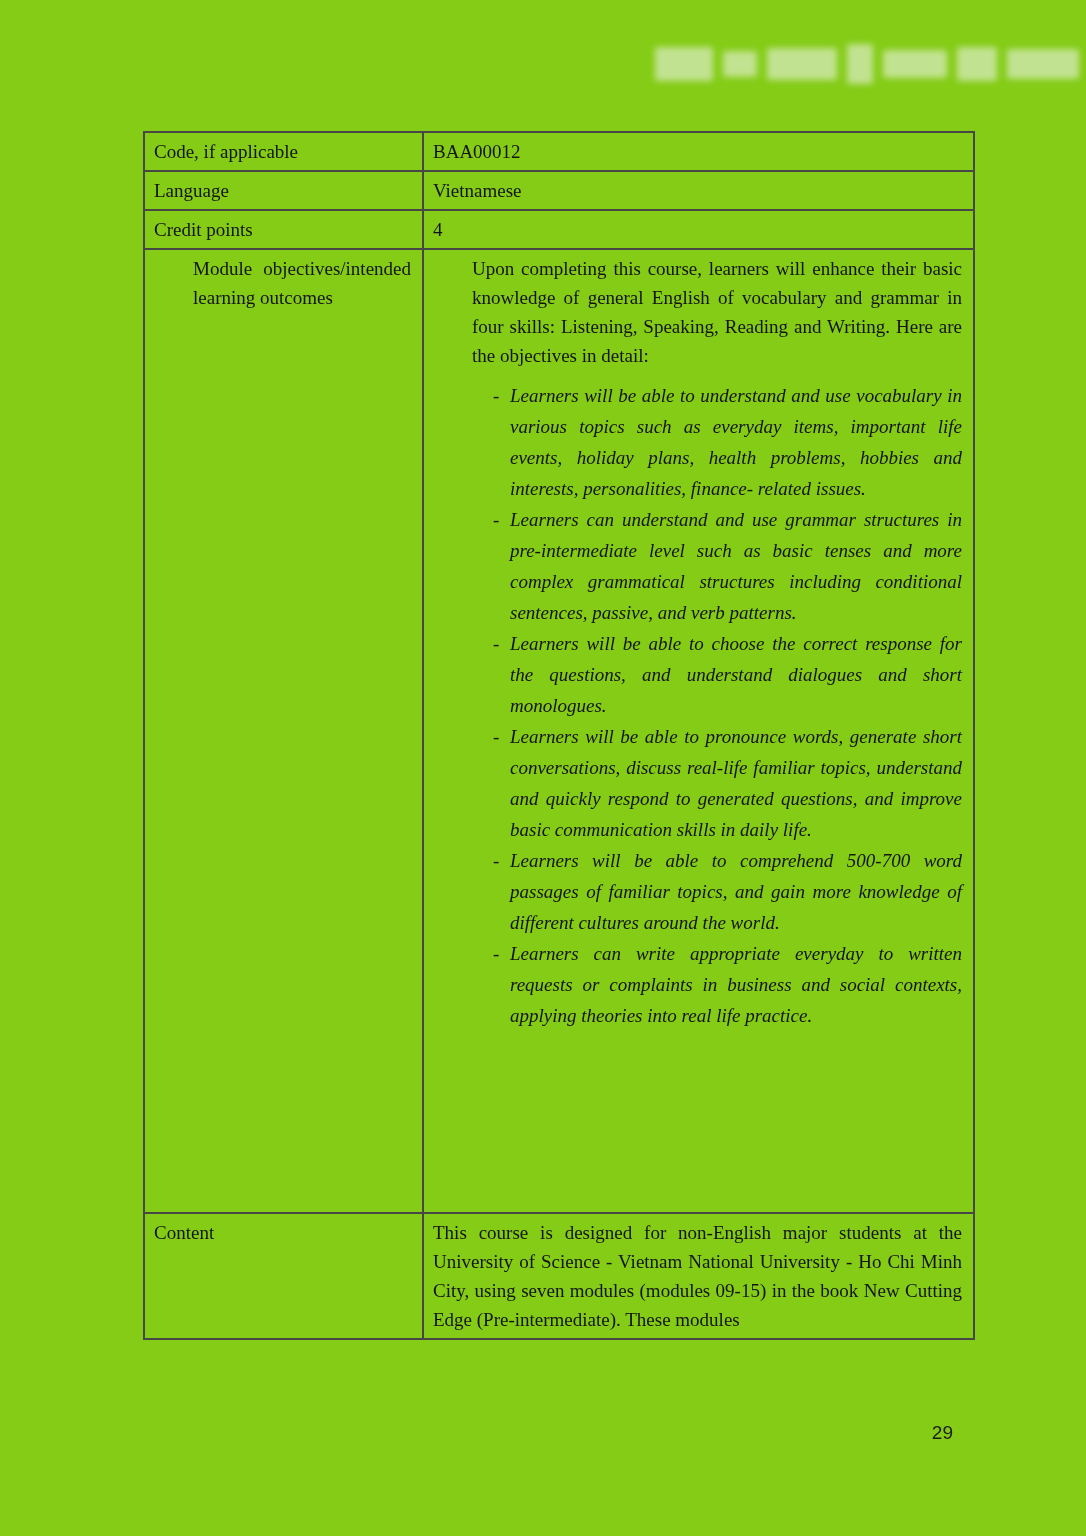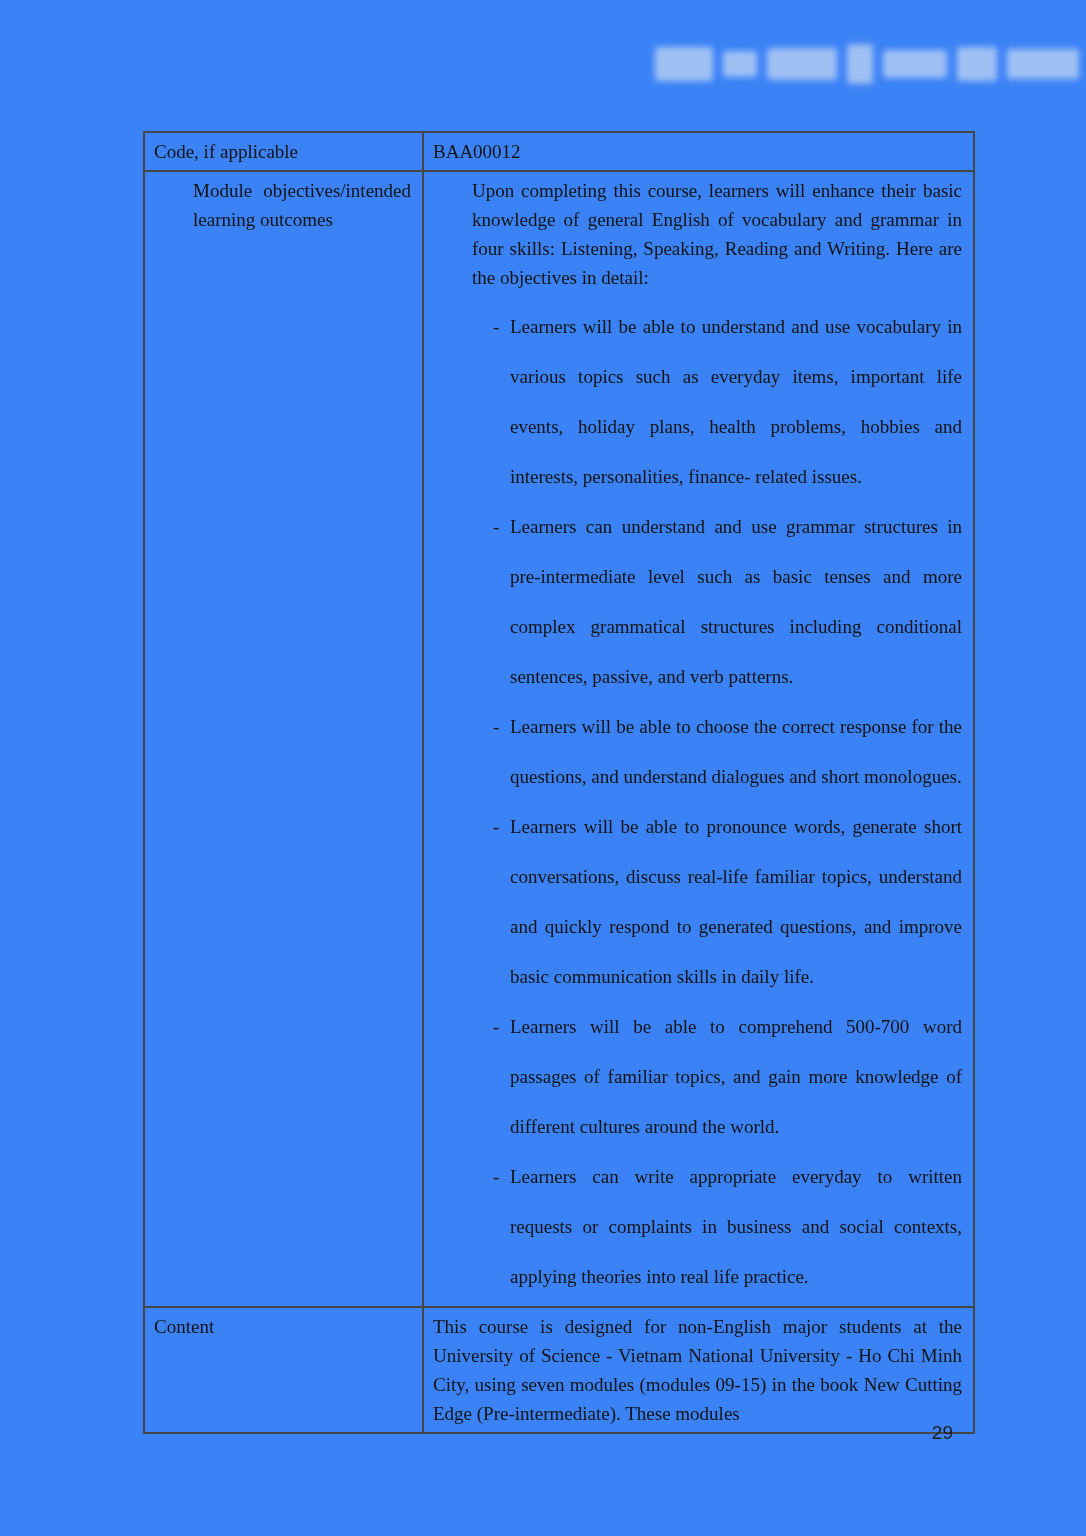--- a/index.html
+++ b/index.html
@@ -9,21 +9,21 @@
     height: 1536px;
     background: #ffffff;
     overflow: hidden;
     font-family: "Liberation Serif", "DejaVu Serif", serif;
     color: #141414;
   }
   .page {
     position: relative;
     width: 1086px;
     height: 1536px;
-    background: #3b82f6;
+    background: #84cc16;
   }
   
   .watermark {
     position: absolute;
     left: 655px;
     top: 38px;
     width: 430px;
     height: 52px;
     display: flex;
     align-items: center;
@@ -81,22 +81,23 @@
     line-height: 29px;
   }
   ul.dash-list {
     margin: 10px 0 0 0;
     padding: 0;
     list-style: none;
   }
   ul.dash-list li {
     position: relative;
     padding-left: 38px;
-    line-height: 50px;
+    line-height: 31px;
     text-align: justify;
+    font-style: italic;
   }
   ul.dash-list li::before {
     content: "-";
     position: absolute;
     left: 21px;
     top: 0;
   }
   .page-number {
     position: absolute;
     top: 1422px;
@@ -127,21 +128,29 @@
         <col class="c2">
       </colgroup>
 
     <tbody>
         <tr class="r-code">
       <td class="label-cell">Code, if applicable</td>
       <td class="value-cell">BAA00012</td>
     </tr>
 
 
+    <tr class="r-lang">
+      <td class="label-cell">Language</td>
+      <td class="value-cell">Vietnamese</td>
+    </tr>
 
+    <tr class="r-credit">
+      <td class="label-cell">Credit points</td>
+      <td class="value-cell">4</td>
+    </tr>
 
     <tr class="r-obj">
       <td class="label-cell">Module objectives/intended learning outcomes</td>
       <td class="value-cell">
         <p class="para">Upon completing this course, learners will enhance their basic knowledge of general English of vocabulary and grammar in four skills: Listening, Speaking, Reading and Writing. Here are the objectives in detail:</p>
         <ul class="dash-list">
           <li>Learners will be able to understand and use vocabulary in various topics such as everyday items, important life events, holiday plans, health problems, hobbies and interests, personalities, finance- related issues.</li>
           <li>Learners can understand and use grammar structures in pre-intermediate level such as basic tenses and more complex grammatical structures including conditional sentences, passive, and verb patterns.</li>
           <li>Learners will be able to choose the correct response for the questions, and understand dialogues and short monologues.</li>
           <li>Learners will be able to pronounce words, generate short conversations, discuss real-life familiar topics, understand and quickly respond to generated questions, and improve basic communication skills in daily life.</li>

